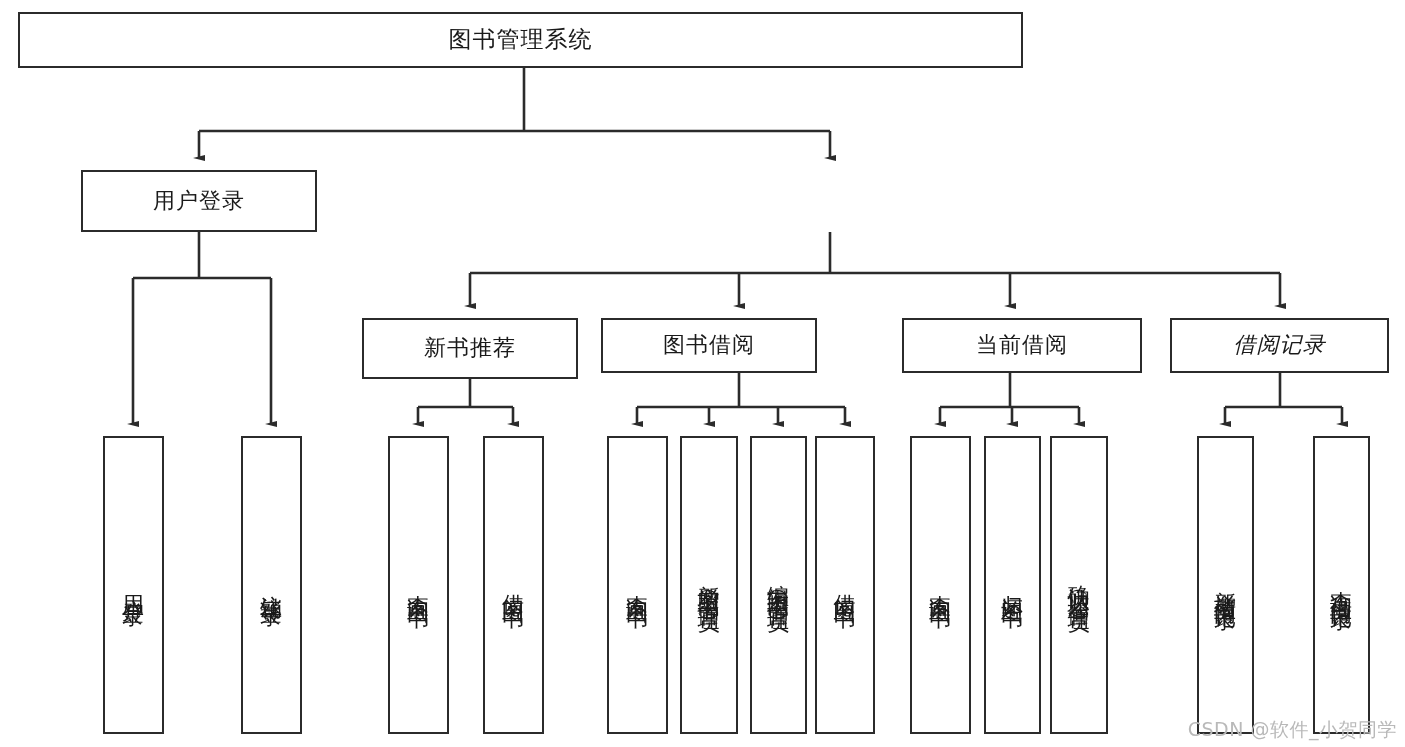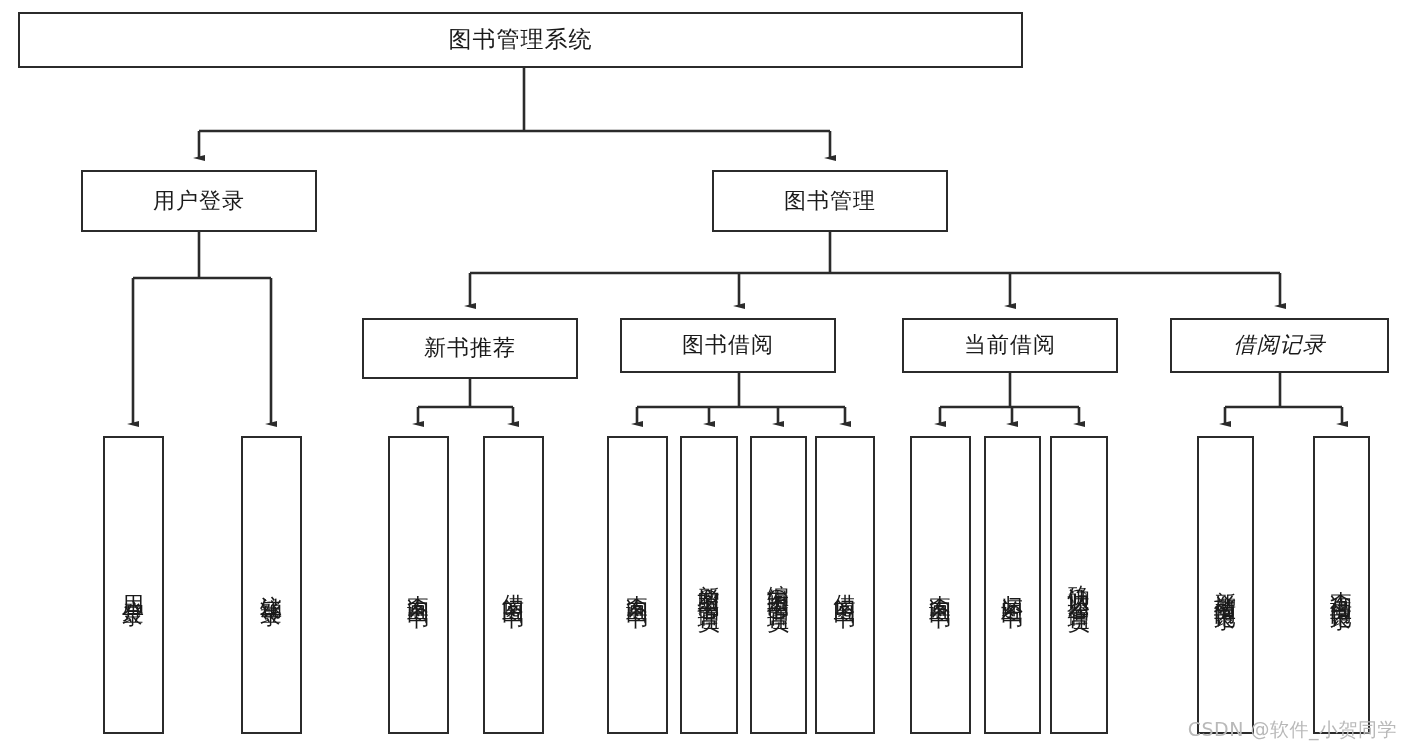--- a/index.html
+++ b/index.html
@@ -133,33 +133,30 @@
   </svg>
 
   <div class="node horiz root" style="left:18px; top:12px; width:1005px; height:56px;">
     <span>图书管理系统</span>
   </div>
 
   <div class="node horiz" style="left:81px; top:170px; width:236px; height:62px;">
     <span>用户登录</span>
   </div>
 
-  <div class="node horiz" style="left:712px; top:170px; width:236px; height:62px;">
-    <span>图书管理</span>
-  </div>
 
   <div class="node horiz" style="left:362px; top:318px; width:216px; height:61px;">
     <span>新书推荐</span>
   </div>
 
-  <div class="node horiz" style="left:620px; top:318px; width:216px; height:55px;justify-content:center;">
+  <div class="node horiz" style="left:601px; top:318px; width:216px; height:55px;justify-content:center;">
     <span>图书借阅</span>
   </div>
 
-  <div class="node horiz" style="left:902px; top:318px; width:216px; height:55px;">
+  <div class="node horiz" style="left:902px; top:318px; width:240px; height:55px;">
     <span>当前借阅</span>
   </div>
 
   <div class="node horiz" style="left:1170px; top:318px; width:219px; height:55px;font-style:italic;">
     <span>借阅记录</span>
   </div>
 
   <div class="node vert" style="left:103px; top:436px; width:61px; height:298px;">
     <span class="vlabel">用户登录</span>
   </div>

